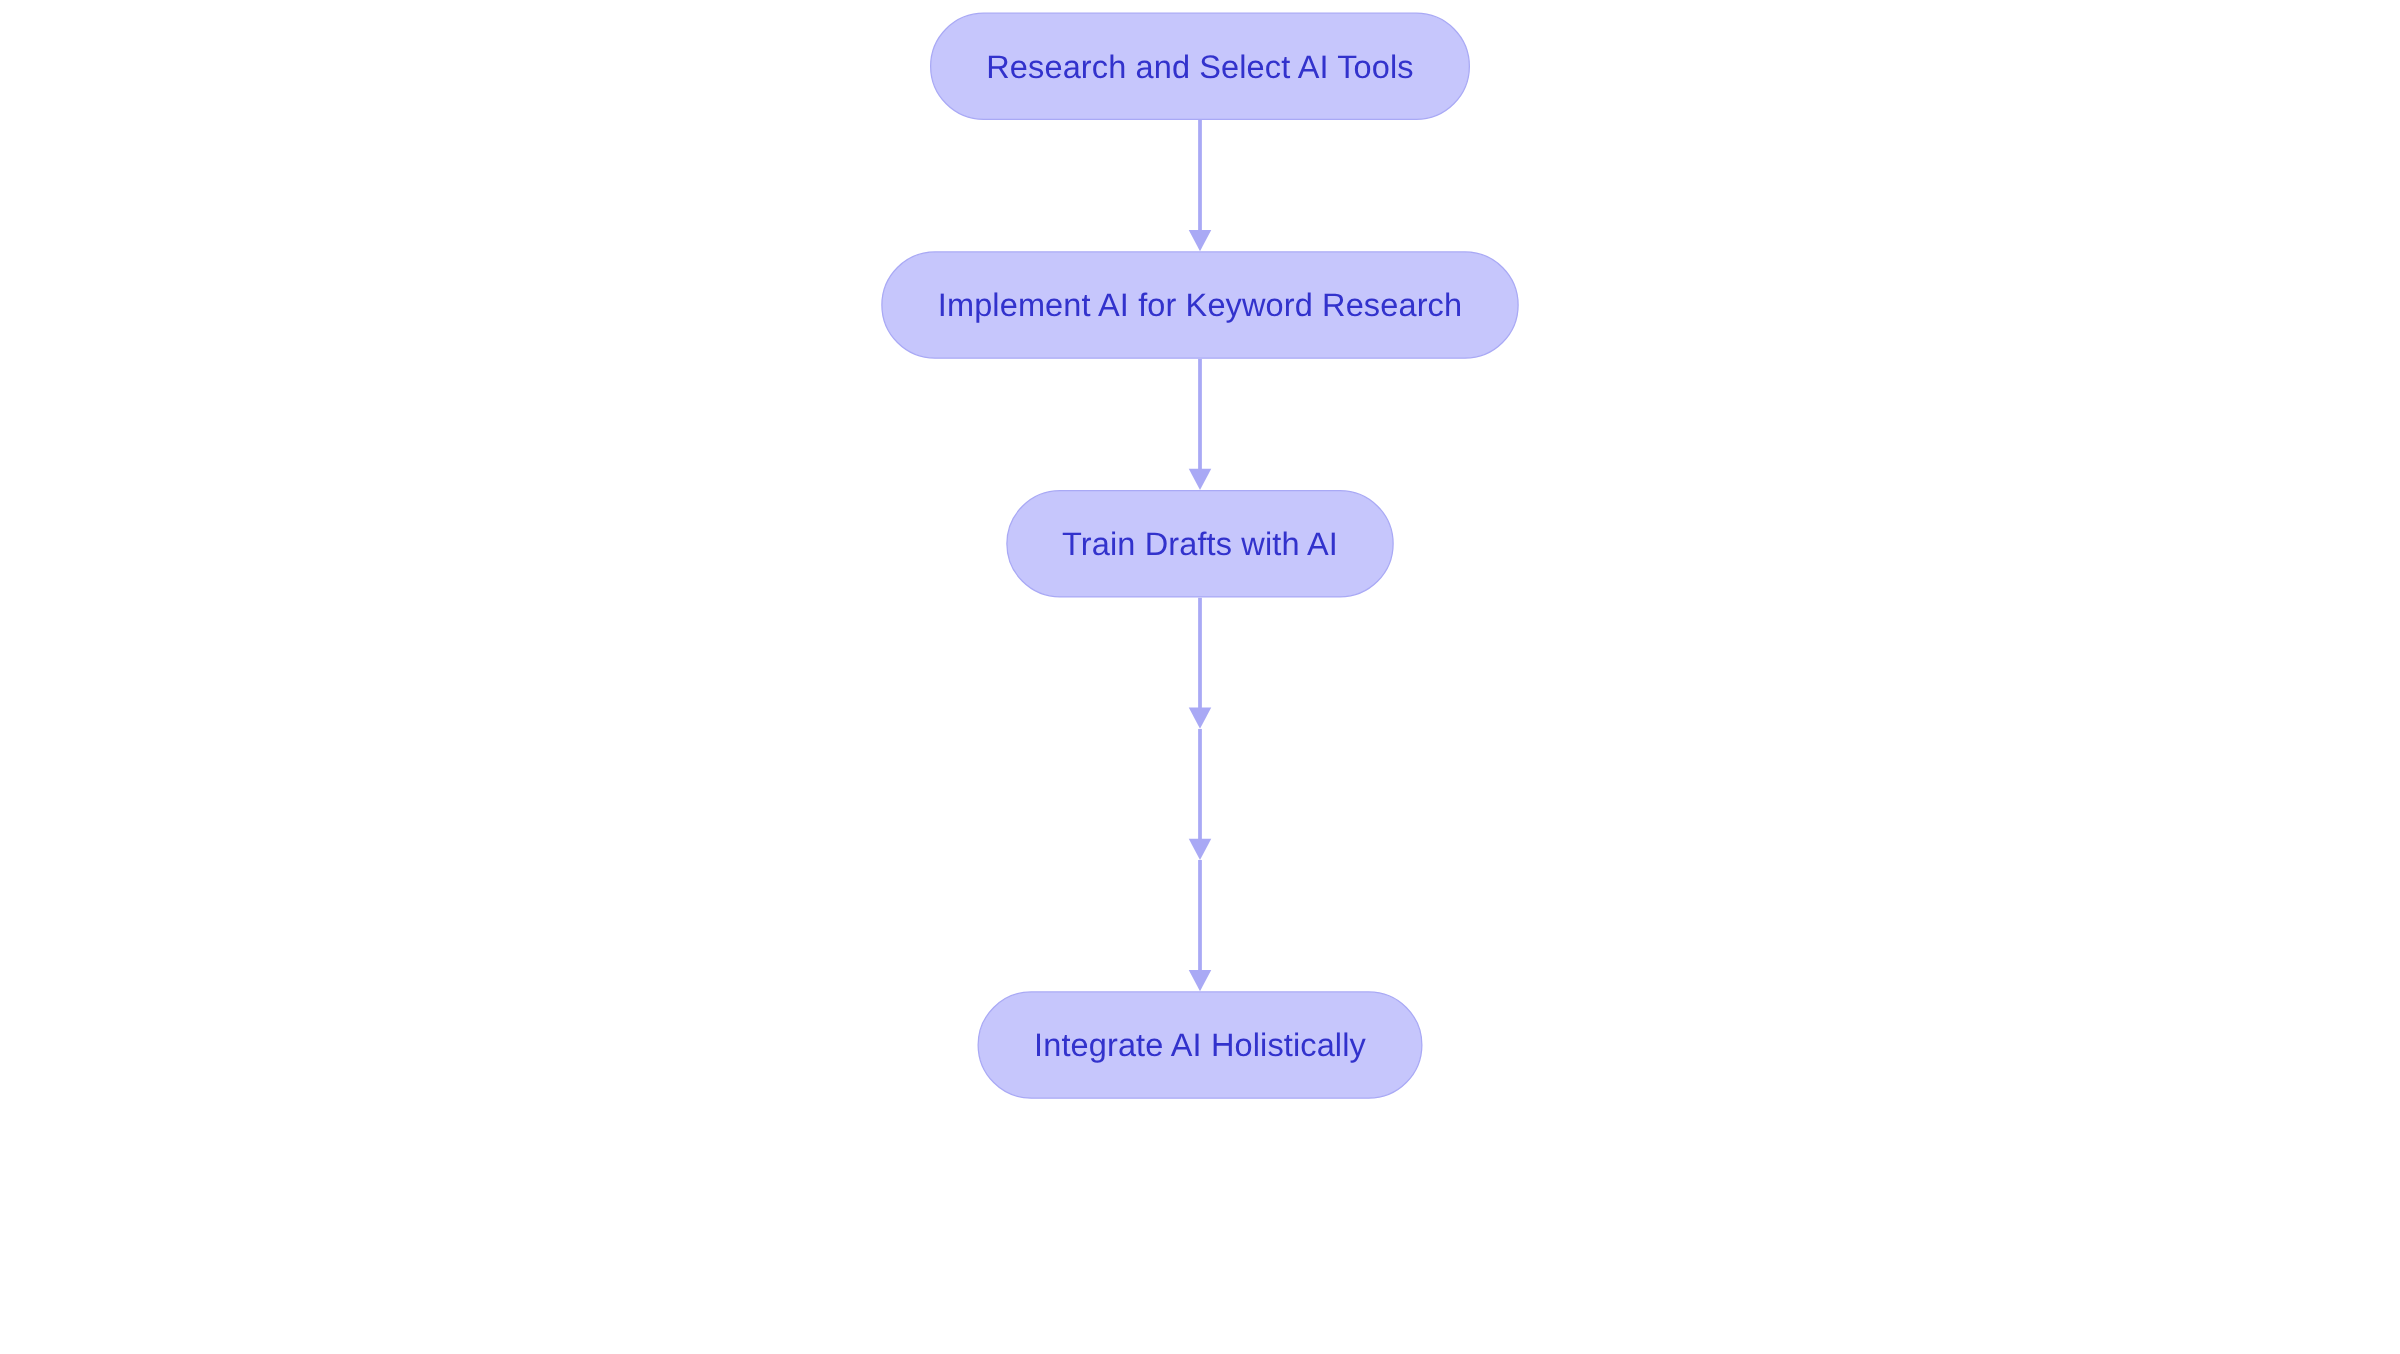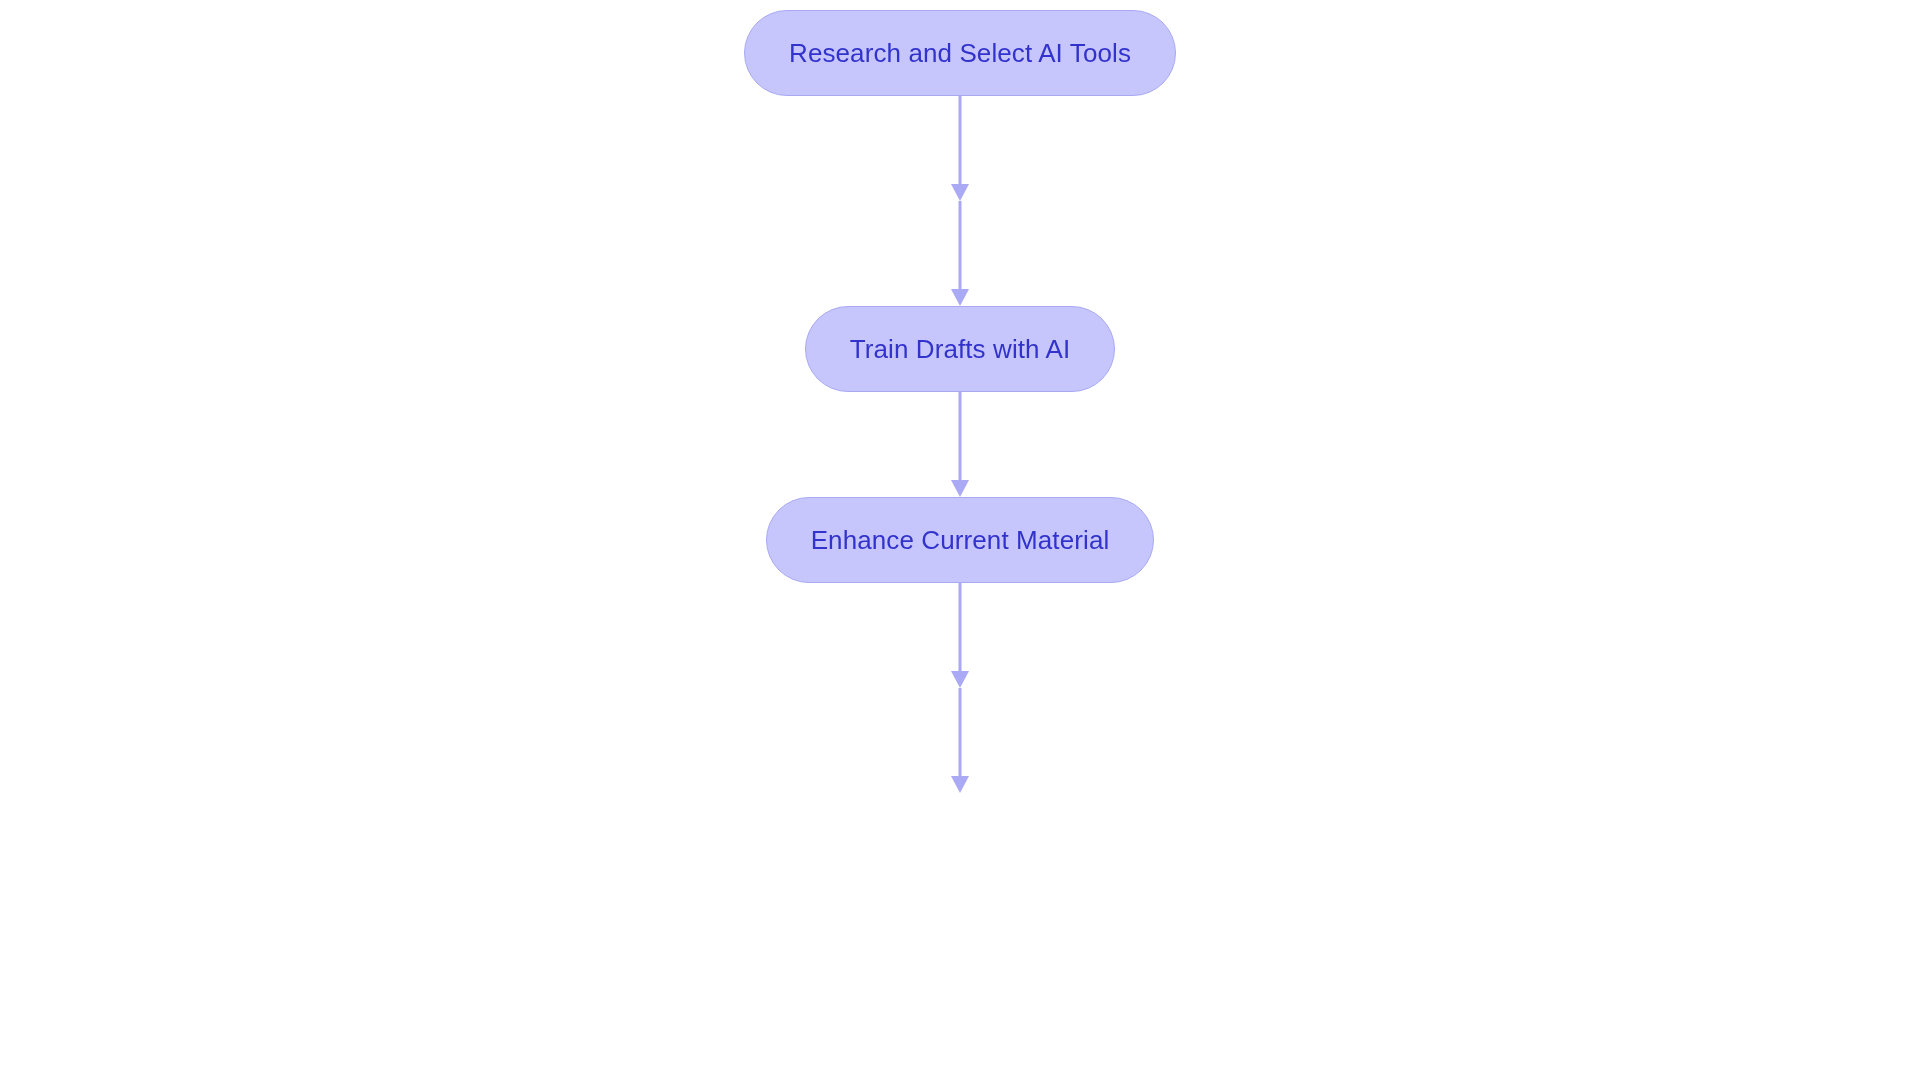--- a/index.html
+++ b/index.html
@@ -84,45 +84,48 @@
 
     <div class="node">
       <span class="node-label">Research and Select AI Tools</span>
     </div>
 
     <svg class="connector" viewBox="0 0 40 105">
       <line class="connector-line" x1="20" y1="0" x2="20" y2="89"></line>
       <polygon class="connector-head" points="11,88 29,88 20,105"></polygon>
     </svg>
 
+    <div class="node">
+      <span class="node-label">Implement AI for Keyword Research</span>
+    </div>
 
     <svg class="connector" viewBox="0 0 40 105">
       <line class="connector-line" x1="20" y1="0" x2="20" y2="89"></line>
       <polygon class="connector-head" points="11,88 29,88 20,105"></polygon>
     </svg>
 
     <div class="node">
       <span class="node-label">Train Drafts with AI</span>
     </div>
 
     <svg class="connector" viewBox="0 0 40 105">
       <line class="connector-line" x1="20" y1="0" x2="20" y2="89"></line>
       <polygon class="connector-head" points="11,88 29,88 20,105"></polygon>
     </svg>
 
-    <div class="node">
-      <span class="node-label">Enhance Current Material</span>
-    </div>
 
     <svg class="connector" viewBox="0 0 40 105">
       <line class="connector-line" x1="20" y1="0" x2="20" y2="89"></line>
       <polygon class="connector-head" points="11,88 29,88 20,105"></polygon>
     </svg>
 
 
     <svg class="connector" viewBox="0 0 40 105">
       <line class="connector-line" x1="20" y1="0" x2="20" y2="89"></line>
       <polygon class="connector-head" points="11,88 29,88 20,105"></polygon>
     </svg>
 
+    <div class="node">
+      <span class="node-label">Integrate AI Holistically</span>
+    </div>
 
   </div>
 </div>
 
 </body></html>

